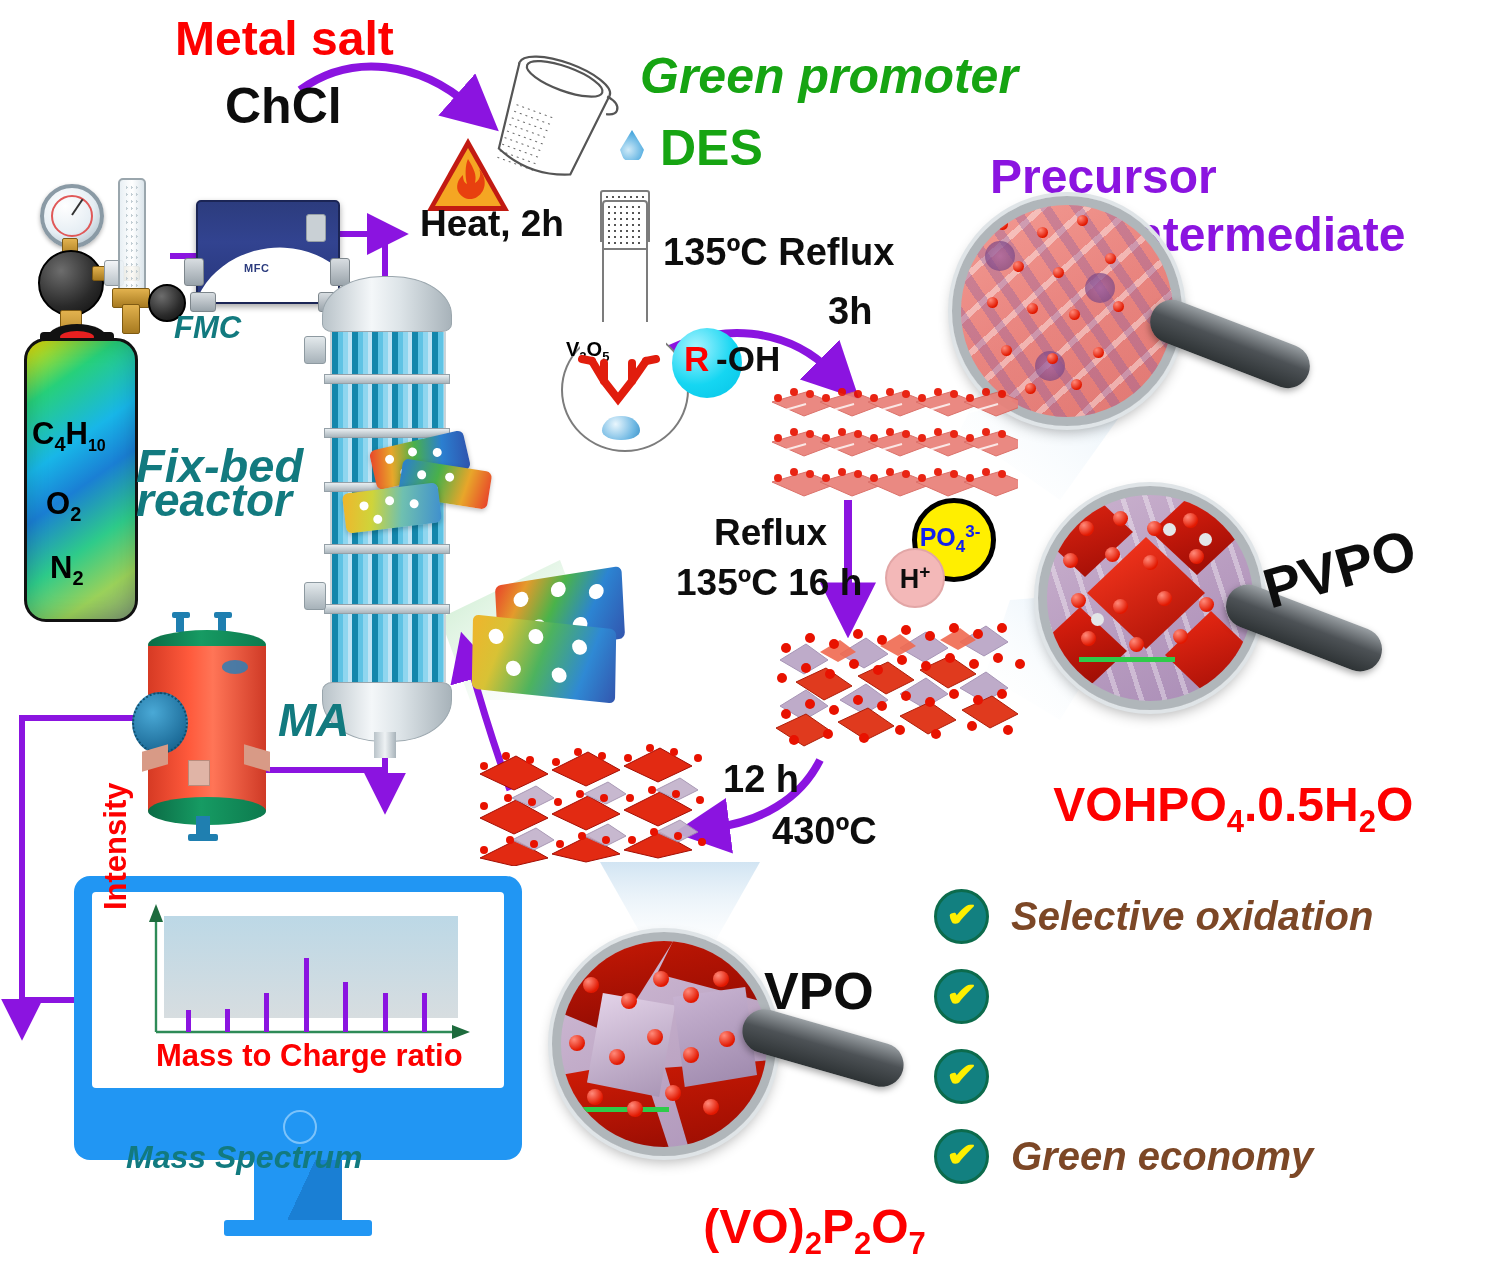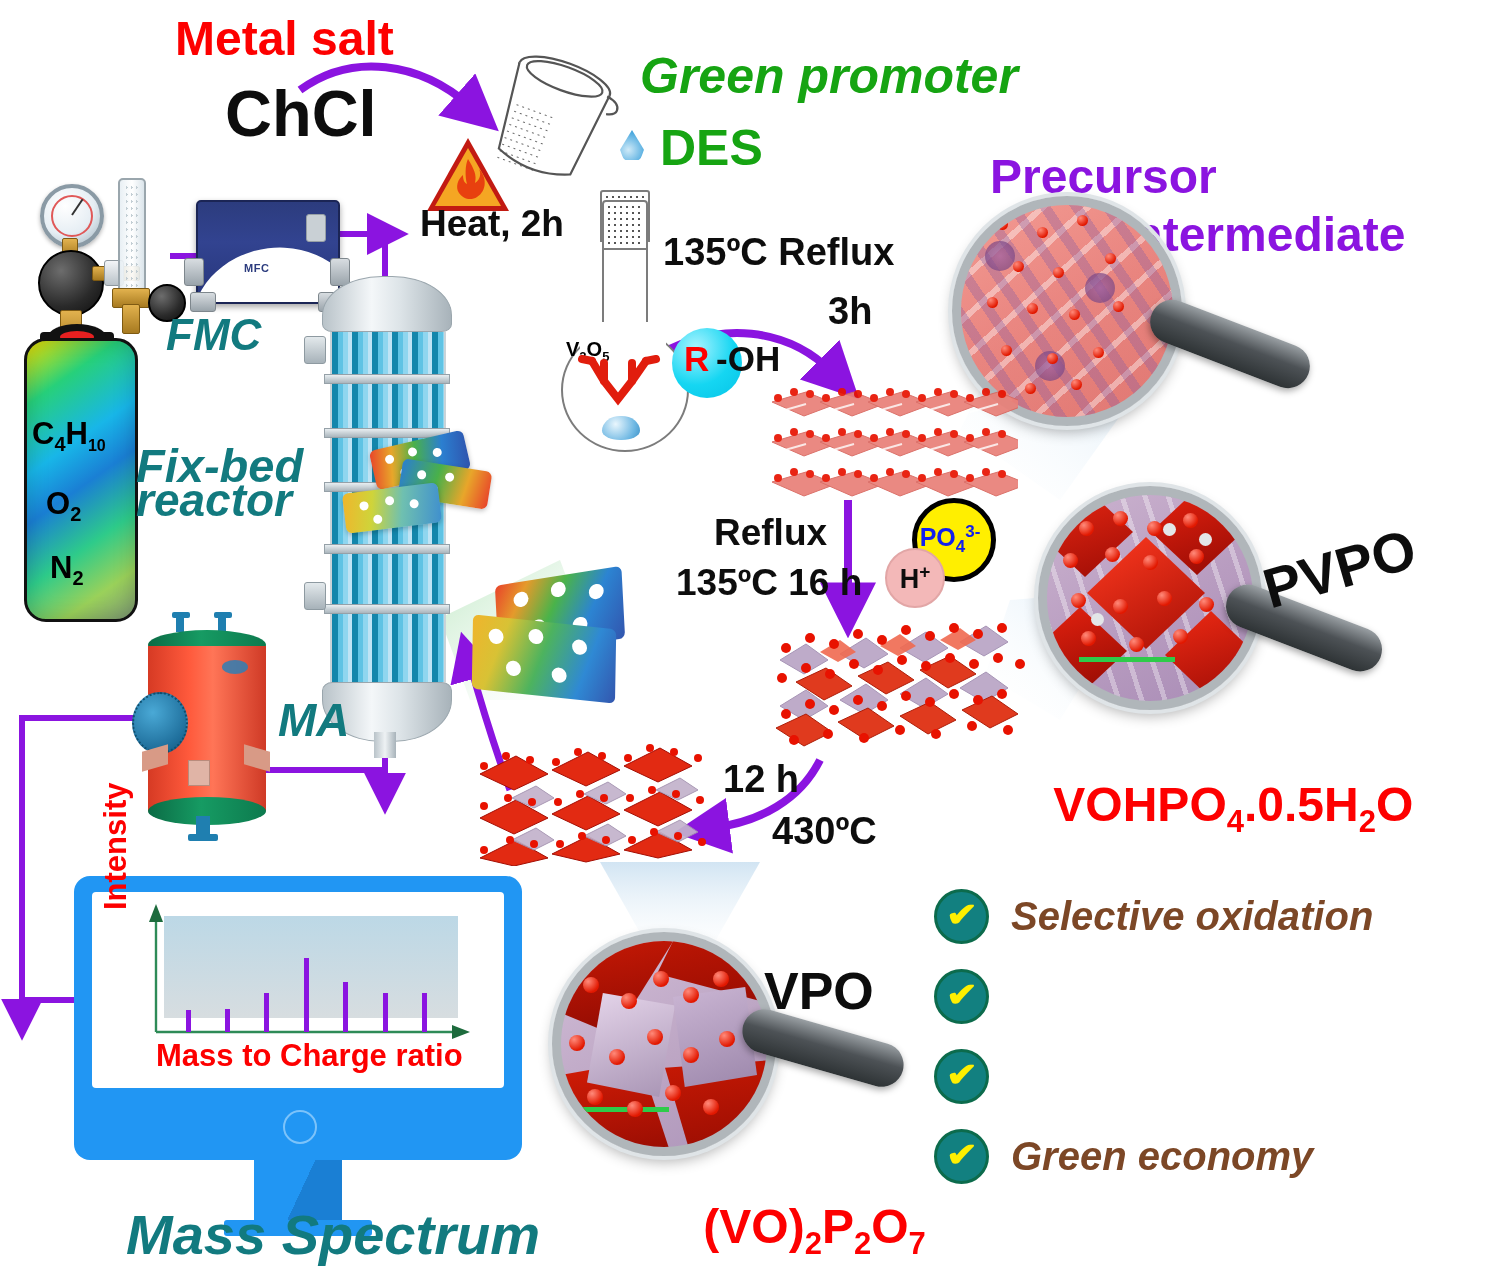--- a/index.html
+++ b/index.html
@@ -157,21 +157,21 @@
     <path d="M650,360 C720,316 790,330 832,372" stroke="#8b14e0" stroke-width="8" fill="none" marker-end="url(#ah)"></path>
 
     <path d="M848,500 L848,600" stroke="#8b14e0" stroke-width="8" fill="none" marker-end="url(#ah)"></path>
 
     <path d="M820,760 C800,800 760,822 712,828" stroke="#8b14e0" stroke-width="8" fill="none" marker-end="url(#ah)"></path>
 
     <path d="M510,790 C492,740 480,700 470,664" stroke="#8b14e0" stroke-width="7" fill="none" marker-end="url(#ah)"></path>
   </svg>
 
   <div class="abs ttl c-red" style="left:175px;top:14px;font-size:48px;">Metal salt</div>
-  <div class="abs ttl c-black" style="left:225px;top:80px;font-size:65px;">ChCl</div>
+  <div class="abs ttl c-black" style="left:225px;top:80px;font-size:50px;">ChCl</div>
 
   <div class="abs" style="left:425px;top:135px;">
     <svg width="86" height="80" viewBox="0 0 86 80">
       <polygon points="43,3 84,76 2,76" fill="#c21a12"></polygon>
       <polygon points="43,13 76,71 10,71" fill="#f5a623"></polygon>
       <path d="M43,24 C49,34 52,40 50,48 C56,44 56,38 54,34 C62,42 62,56 52,62 C46,66 38,64 34,58 C30,52 33,44 38,40 C38,46 40,48 42,49 C40,42 40,30 43,24 Z" fill="#e8400f"></path>
     </svg>
   </div>
   <div class="abs ttl c-black" style="left:420px;top:205px;font-size:37px;">Heat, 2h</div>
 
@@ -279,21 +279,21 @@
     <div class="mfc" style="position:relative;">
       <div class="mfc-wave"></div>
       <div class="mfc-txt">MFC</div>
     </div>
     <div class="mfc-side" style="left:-12px;top:58px;width:18px;height:26px;"></div>
     <div class="mfc-side" style="left:134px;top:58px;width:18px;height:26px;"></div>
     <div class="mfc-side" style="left:-6px;top:92px;width:24px;height:18px;"></div>
     <div class="mfc-side" style="left:122px;top:92px;width:24px;height:18px;"></div>
     <div class="abs" style="left:110px;top:14px;width:18px;height:26px;background:#c9d0d5;border:1px solid #97a0a6;border-radius:3px;"></div>
   </div>
-  <div class="abs ttl italic c-teal" style="left:166px;top:312px;font-size:44px;text-align:center;">FMC</div>
+  <div class="abs ttl italic c-teal" style="left:174px;top:312px;font-size:31px;text-align:center;">FMC</div>
 
   <div class="abs" style="left:330px;top:276px;">
     <div class="rx-cap" style="position:relative;left:-8px;"></div>
     <div class="rx-body" style="position:relative;left:0;"></div>
     <div class="rx-capb" style="position:relative;left:-8px;"></div>
     <div class="rx-band" style="left:-6px;top:98px;width:124px;"></div>
     <div class="rx-band" style="left:-6px;top:152px;width:124px;"></div>
     <div class="rx-band" style="left:-6px;top:206px;width:124px;"></div>
     <div class="rx-band" style="left:-6px;top:268px;width:124px;"></div>
     <div class="rx-band" style="left:-6px;top:328px;width:124px;"></div>
@@ -686,21 +686,21 @@
             <div class="ms-bar" style="left: 87.7143%; height: 39%; background: rgb(139, 20, 224);"></div>
           </div>
 
         <div class="axis-lab" style="left:64px;top:146px;font-size:31px;white-space:nowrap;">Mass to Charge ratio</div>
       </div>
       <div class="mon-knob"></div>
     </div>
     <div class="mon-neck" style="left:180px;top:284px;"></div>
     <div class="mon-foot" style="left:150px;top:344px;"></div>
   </div>
-  <div class="abs ttl italic c-teal" style="left:126px;top:1206px;font-size:56px;">Mass Spectrum</div>
+  <div class="abs ttl italic c-teal" style="left:126px;top:1141px;font-size:32px;">Mass Spectrum</div>
 
   <div class="abs mag" style="left:552px;top:932px;width:206px;height:206px;
        background:linear-gradient(150deg,#d2bed8,#bda6c4 55%,#ad95ba);">
     <div class="abs" style="left:-28px;top:-26px;width:140px;height:120px;background:linear-gradient(170deg,#d61d06,#8d0a02);clip-path:polygon(0 0,100% 22%,58% 100%,0 72%)"></div>
     <div class="abs" style="left:96px;top:-30px;width:140px;height:116px;background:linear-gradient(170deg,#c81904,#8d0a02);clip-path:polygon(22% 0,100% 10%,100% 86%,0 54%)"></div>
     <div class="abs" style="left:-22px;top:120px;width:130px;height:112px;background:linear-gradient(170deg,#d61d06,#8d0a02);clip-path:polygon(0 16%,78% 0,100% 78%,18% 100%)"></div>
     <div class="abs" style="left:104px;top:118px;width:136px;height:110px;background:linear-gradient(170deg,#c81904,#8d0a02);clip-path:polygon(0 8%,90% 0,100% 74%,22% 100%)"></div>
     <div class="abs" style="left:26px;top:52px;width:88px;height:104px;background:linear-gradient(160deg,#e5d5ea,#a894b4);clip-path:polygon(18% 0,100% 12%,82% 100%,0 86%)"></div>
     <div class="abs" style="left:112px;top:46px;width:84px;height:100px;background:linear-gradient(160deg,#cbb6d4,#9c87ab);clip-path:polygon(0 10%,86% 0,100% 88%,14% 100%)"></div>
     <div class="abs" style="left:20px;top:166px;width:88px;height:5px;background:#2ecb4a;"></div>

